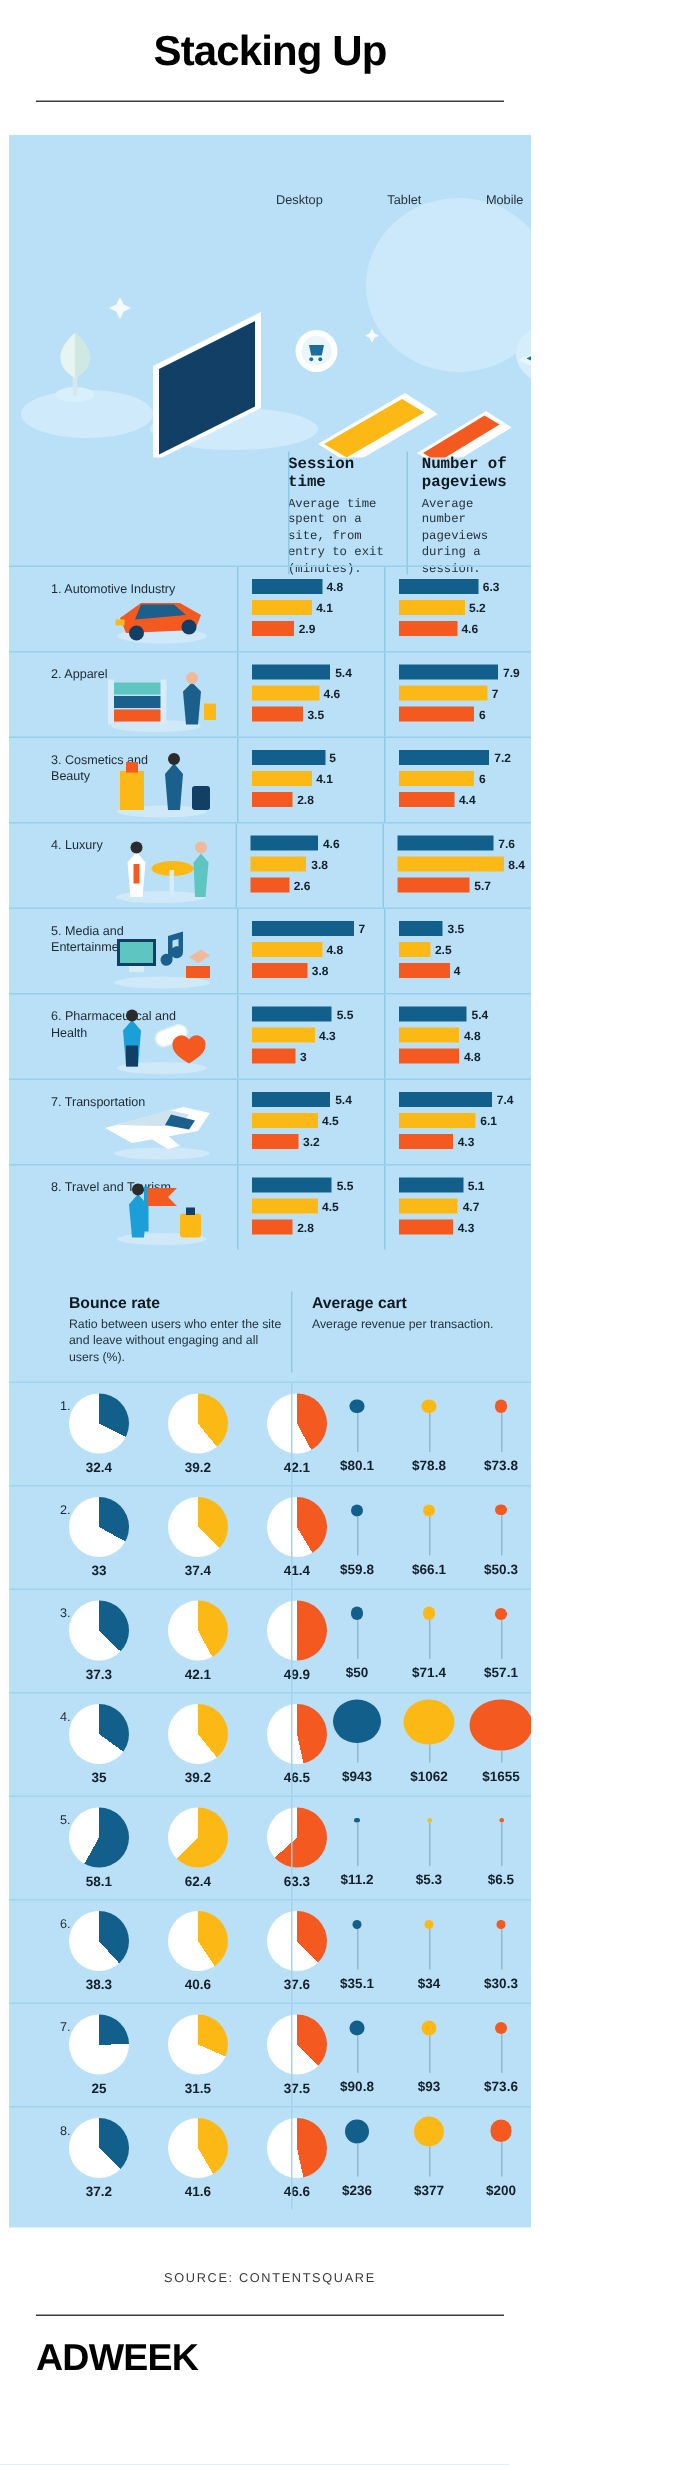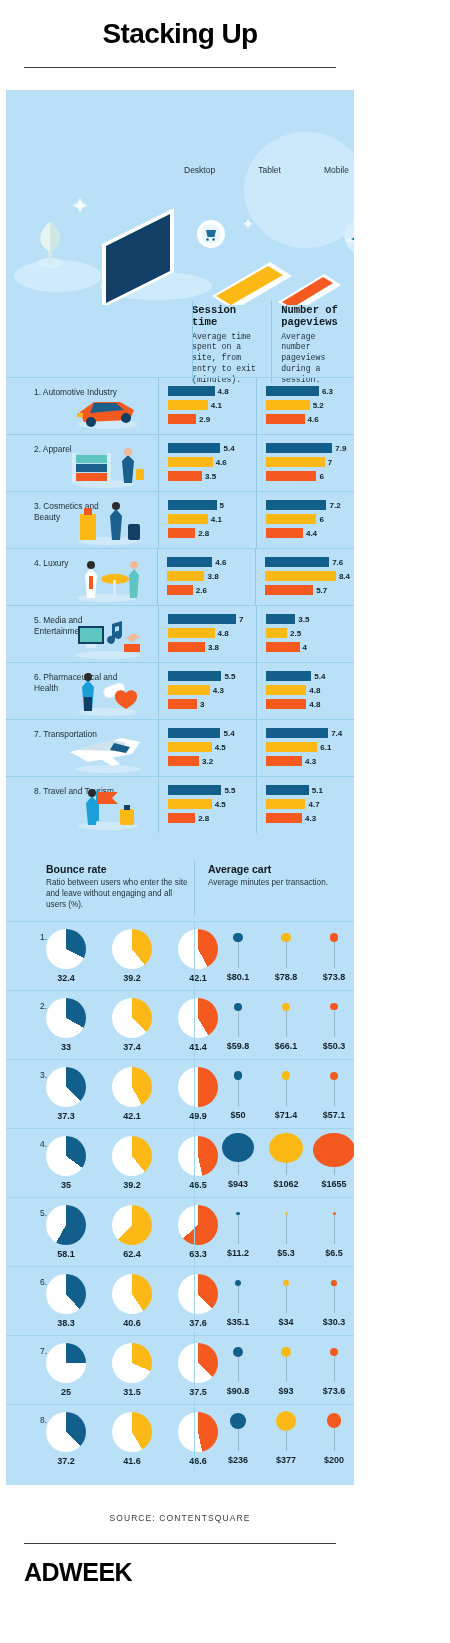--- a/index.html
+++ b/index.html
@@ -40,21 +40,21 @@
   .device-legend {
     position: absolute;
     top: 38px;
     left: 178px;
     width: 165px;
     display: flex;
     justify-content: space-between;
     font-size: 8.5px;
     color: #26323c;
   }
-  .device-legend span { white-space: nowrap; margin-top: 37px; }
+  .device-legend span { white-space: nowrap; }
 
   
   .col-heads {
     position: relative;
     display: flex;
     padding-left: 186px;
     height: 72px;
   }
   .col-head { width: 122px; padding-right: 8px; position: relative; font-family: Liberation Mono, monospace; }
   .col-head + .col-head { padding-left: 10px; }
@@ -707,21 +707,21 @@
 
     <div class="lower">
       <div class="lower-heads">
         <div class="lh">
           <h3>Bounce rate</h3>
           <p>Ratio between users who enter the site and leave without engaging and all users (%).</p>
         </div>
         <div class="lh">
           <div class="rulev"></div>
           <h3>Average cart</h3>
-          <p>Average minutes per transaction.</p>
+          <p>Average revenue per transaction.</p>
         </div>
       </div>
       <div id="pies-table">
           <div class="pie-row">
             <div class="row-num">1.</div>
             <div class="pies">
               <div class="pie-item">
                 <div class="pie" style="border-radius: 50%; background: conic-gradient(rgb(18, 95, 140) 0%, rgb(18, 95, 140) 32.4%, rgb(255, 255, 255) 32.4%, rgb(255, 255, 255) 100%);"></div>
                 <div class="pie-val">32.4</div>
               </div>

